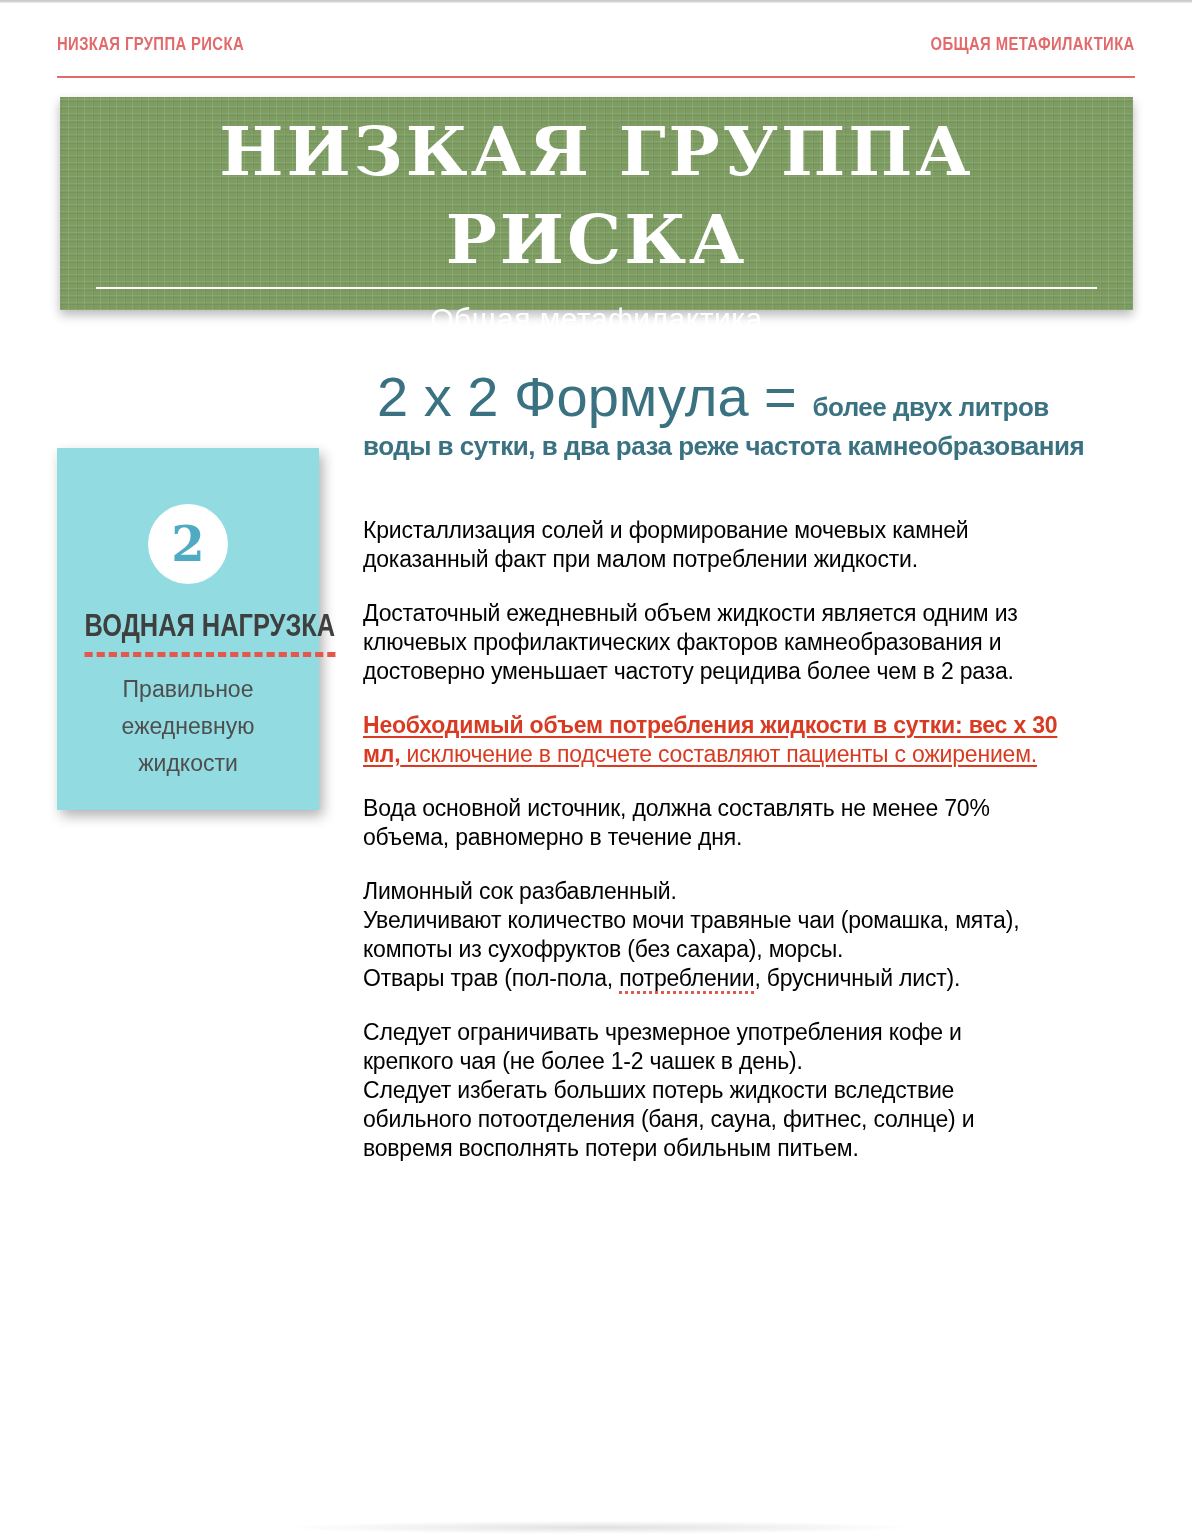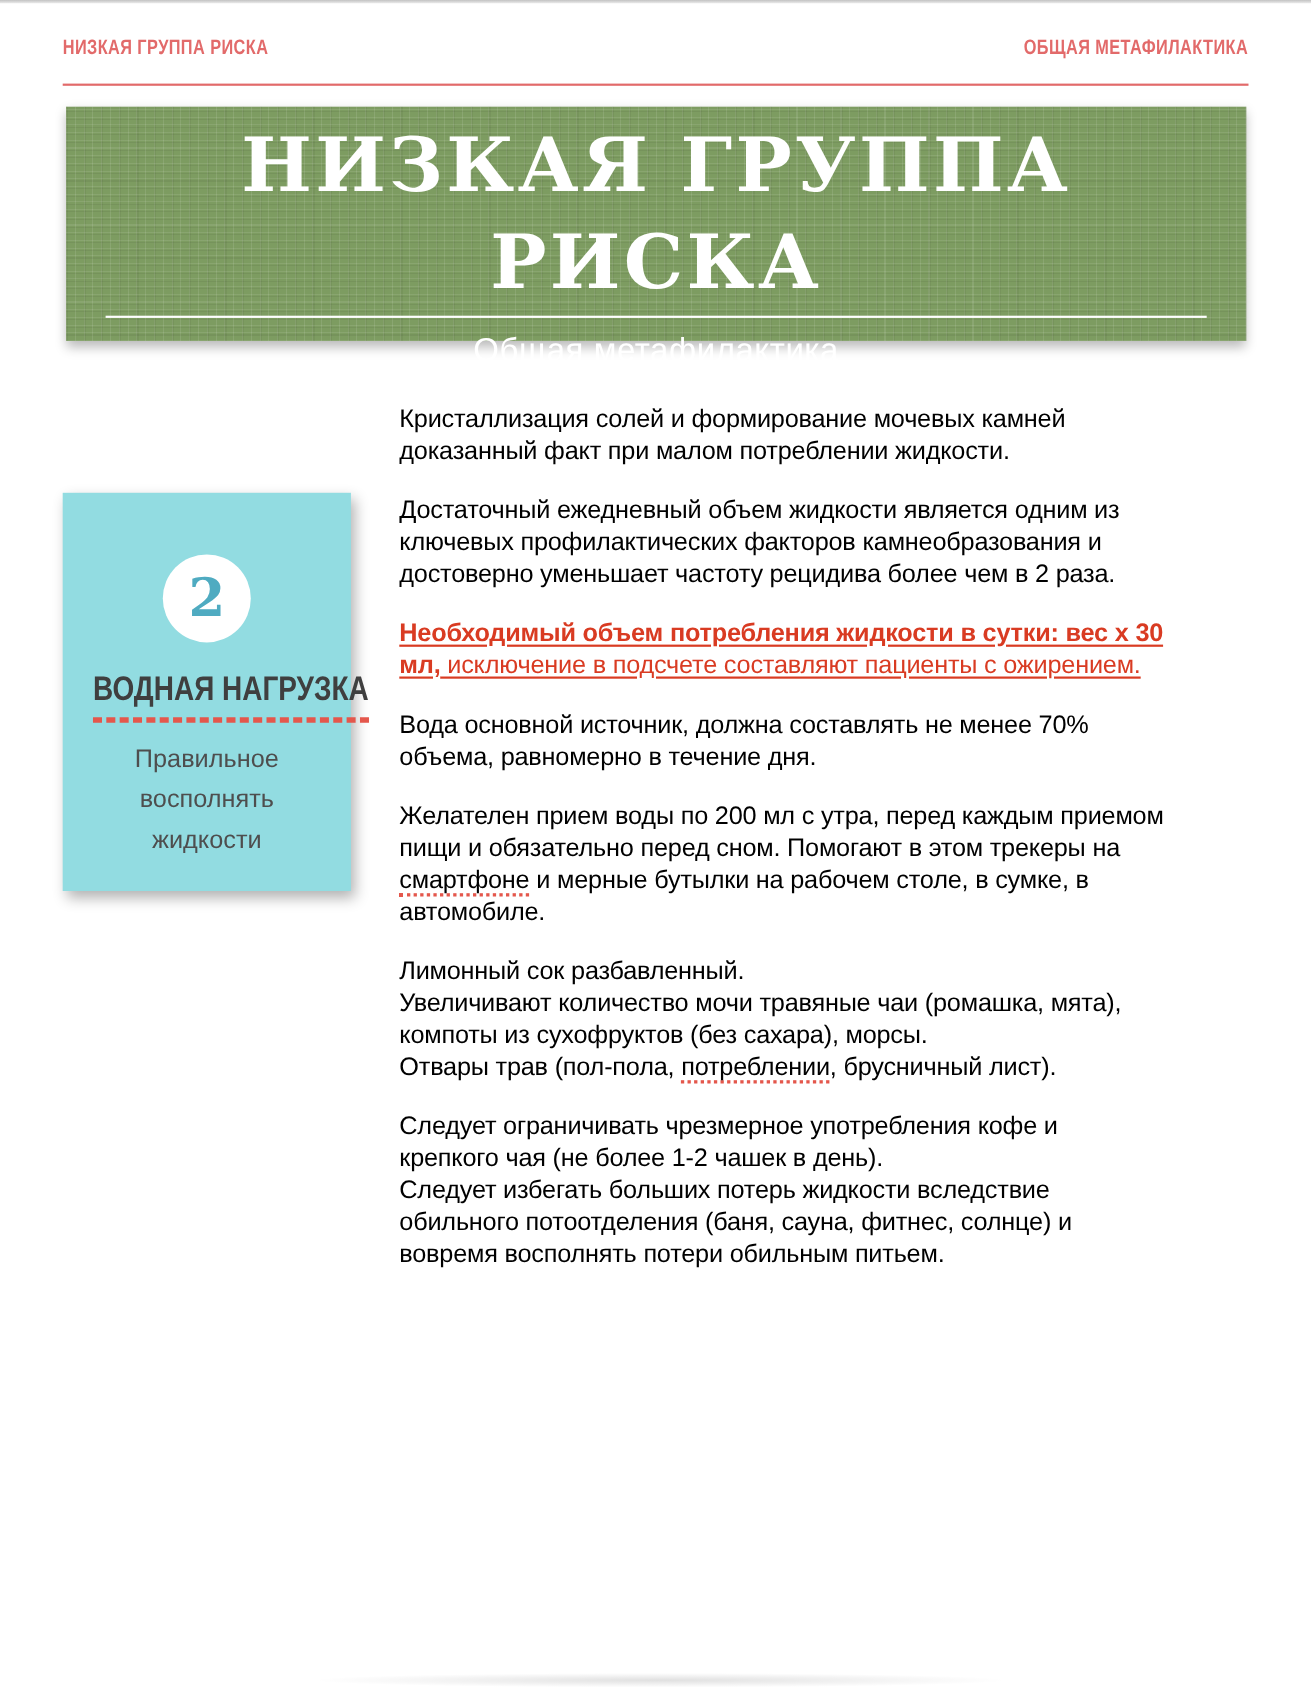--- a/index.html
+++ b/index.html
@@ -75,39 +75,37 @@
 </div>
 
 <div class="card">
   <div class="card-circle">
     <span class="card-number">2</span>
   </div>
   <div class="card-title-wrap">
     <span class="card-title">ВОДНАЯ НАГРУЗКА</span>
   </div>
   <div class="card-subtitle">Правильное
-восполнять
+ежедневную
 жидкости</div>
 </div>
 
 <div class="content">
+  <div class="heading"><span class="h-big">2 x 2 Формула = </span><span class="h-small">более двух литров
+воды в сутки, в два раза реже частота камнеобразования</span></div>
   <div>
       <p class="para">Кристаллизация солей и формирование мочевых камней
 доказанный факт при малом потреблении жидкости.</p>
       <p class="para">Достаточный ежедневный объем жидкости является одним из
 ключевых профилактических факторов камнеобразования и
 достоверно уменьшает частоту рецидива более чем в 2 раза.</p>
       <p class="para alert"><strong>Необходимый объем потребления жидкости в сутки: вес х 30
 мл,</strong> исключение в подсчете составляют пациенты с ожирением.</p>
       <p class="para">Вода основной источник, должна составлять не менее 70%
 объема, равномерно в течение дня.</p>
-      <p class="para">Желателен прием воды по 200 мл с утра, перед каждым приемом
-пищи и обязательно перед сном. Помогают в этом трекеры на
-<span class="spellcheck">смартфоне</span> и мерные бутылки на рабочем столе, в сумке, в
-автомобиле.</p>
       <p class="para">Лимонный сок разбавленный.
 Увеличивают количество мочи травяные чаи (ромашка, мята),
 компоты из сухофруктов (без сахара), морсы.
 Отвары трав (пол-пола, <span class="spellcheck">потреблении</span>, брусничный лист).</p>
       <p class="para">Следует ограничивать чрезмерное употребления кофе и
 крепкого чая (не более 1-2 чашек в день).
 Следует избегать больших потерь жидкости вследствие
 обильного потоотделения (баня, сауна, фитнес, солнце) и
 вовремя восполнять потери обильным питьем.</p>
     </div>

